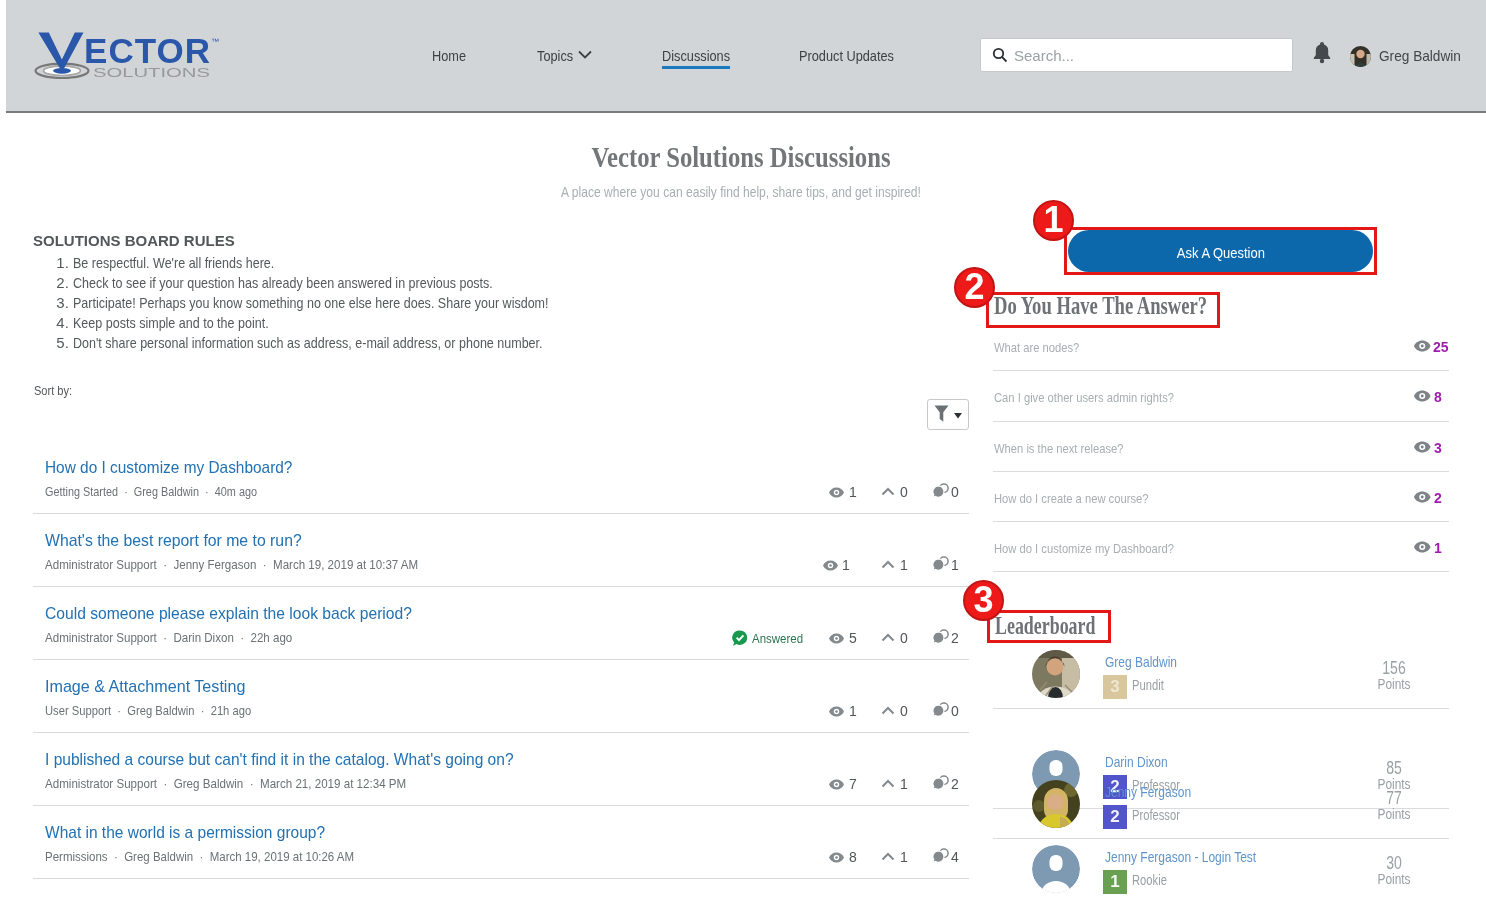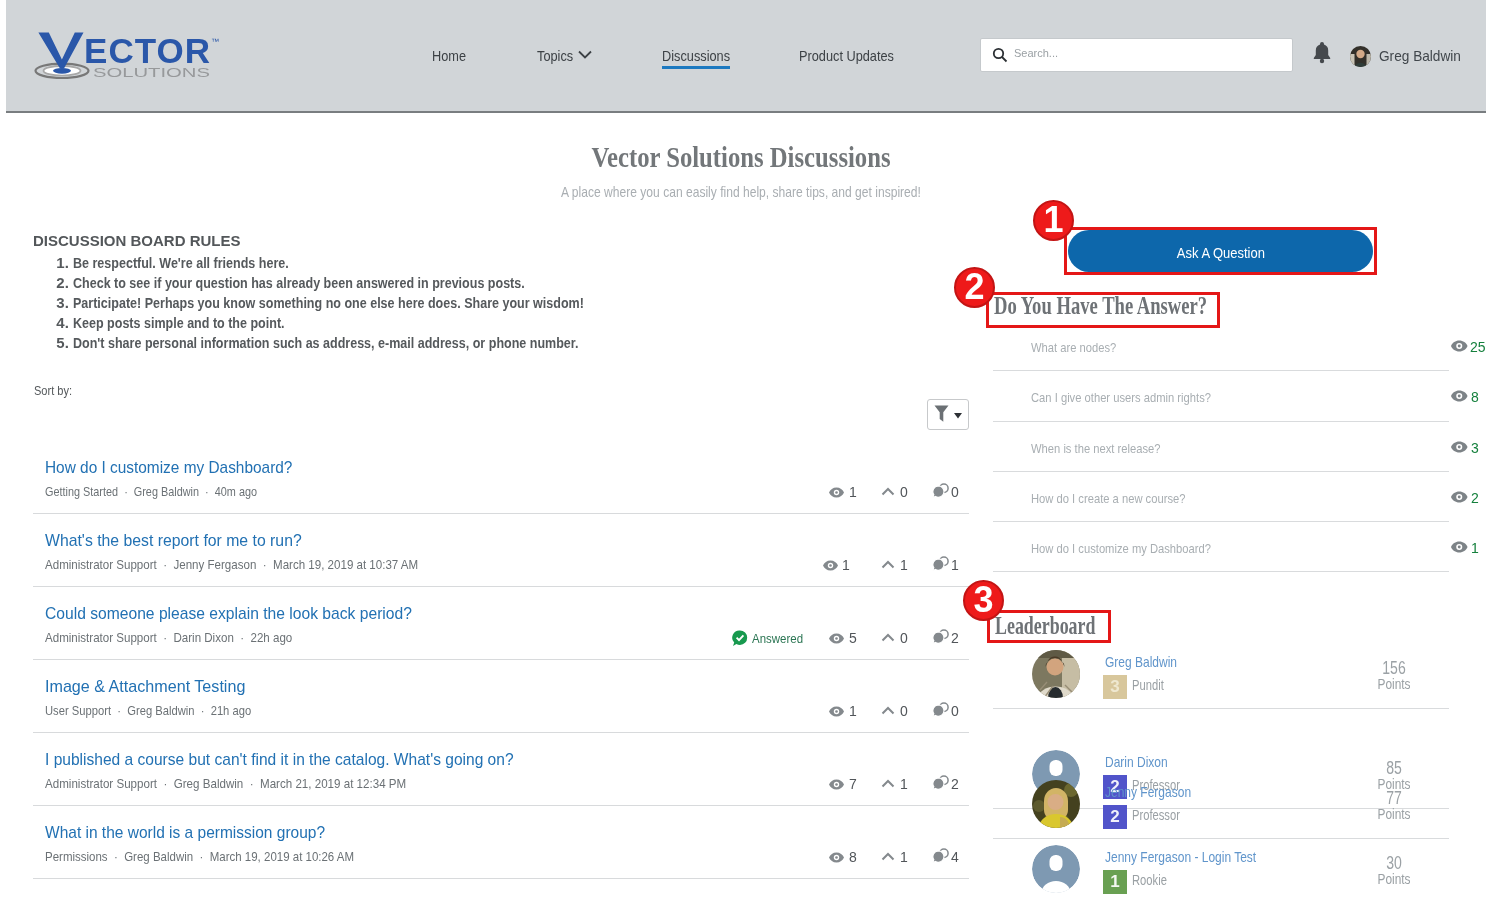--- a/index.html
+++ b/index.html
@@ -5,30 +5,30 @@
   * { margin:0; padding:0; box-sizing:border-box; }
   html,body { background:#fff; }
   body { font-family:"Liberation Sans", sans-serif; }
   #page { position:relative; width:1486px; height:899px; overflow:hidden; background:#fff; will-change:transform;margin-left:6px; }
   .abs { position:absolute; }
 
   
   #header { position:absolute; left:0; top:0; width:1486px; height:113px; background:#d1d5d8; border-bottom:2px solid #797d80; }
   .nav { position:absolute; top:46.5px; font-size:15px; color:#3c4145; transform:scaleX(.85); transform-origin:0 0; }
   #searchbox { position:absolute; left:974px; top:38px; width:313px; height:34px; background:#fff; border:1px solid #c5c9cc; border-radius:2px; }
-  #searchbox span.ph { position:absolute; left:33px; top:8px; font-size:11px; color:#9aa0a4; }
+  #searchbox span.ph { position:absolute; left:33px; top:8px; font-size:15px; color:#9aa0a4; }
   #gbname { position:absolute; left:1373px; top:47px; font-size:15px; color:#40464b; transform:scaleX(.91); transform-origin:0 0; }
 
   
   #h1 { position:absolute; left:0; top:140px; width:1470px; text-align:center; font-family:"Liberation Serif", serif; font-weight:bold; font-size:30px; color:#73777a; transform:scaleX(.823); transform-origin:50% 0; }
   #subtitle { position:absolute; left:0; top:183px; width:1470px; text-align:center; font-size:15px; color:#a9aeb2; transform:scaleX(.805); transform-origin:50% 0; }
 
   
   #rulehead { position:absolute; left:27px; top:232px; font-size:15px; font-weight:bold; color:#53575a; }
-  #rules { position:absolute; left:27px; top:253px; font-size:15px; color:#55595c;font-weight:bold; }
+  #rules { position:absolute; left:27px; top:253px; font-size:15px; color:#55595c; }
   #rules li { line-height:20px; }
   #rules li span { display:inline-block; transform:scaleX(.835); transform-origin:0 0; white-space:nowrap; }
 
   
   #sortlabel { position:absolute; left:28px; top:383px; font-size:13px; color:#54585b; transform:scaleX(.85); transform-origin:0 0; }
   #sortbox { position:absolute; left:29px; top:399px; width:191px; height:31px; background:#fff; border:1px solid #c7c9cb; border-radius:3px; }
   #sortbox .txt { position:absolute; left:13px; top:5.5px; font-size:15px; color:#54585b; transform:scaleX(.83); transform-origin:0 0; }
   #sortbox .tri { position:absolute; left:171px; top:12px; width:0; height:0; border-left:5.2px solid transparent; border-right:5.2px solid transparent; border-top:8px solid #2d3135; }
   #filterbtn { position:absolute; left:921px; top:399px; width:42px; height:31px; background:#fff; border:1px solid #c7c9cb; border-radius:3px; }
 
@@ -37,23 +37,23 @@
   .qtitle { position:absolute; left:12px; top:16.5px; font-size:17px; color:#2271b3; transform:scaleX(.915); transform-origin:0 0; white-space:nowrap; }
   .qmeta { position:absolute; left:12px; top:43px; font-size:13.5px; color:#6b7175; transform:scaleX(.87); transform-origin:0 0; white-space:nowrap; }
   .cnt { position:absolute; top:43px; font-size:14px; color:#515559; }
 
   
   .redcirc { position:absolute; width:41px; height:41px; background:#ee1a1a; border:2px solid #c31414; border-radius:50%; color:#fff; font-size:36px; font-weight:bold; text-align:center; line-height:35px; z-index:5; }
   .redrect { position:absolute; border:3px solid #e41717; z-index:4; }
   #askbtn { position:absolute; left:1062px; top:230px; width:305px; height:42px; background:#0d67ab; border-radius:21px; color:#fff; font-size:15px; text-align:center; line-height:45px; }
   #askbtn span { display:inline-block; transform:scaleX(.865); transform-origin:50% 0; }
   .rheading { position:absolute; font-family:"Liberation Serif", serif; font-weight:bold; font-size:25px; color:#6e7276; transform-origin:0 0; white-space:nowrap; }
-  .qarow { position:absolute; left:1024px; width:456px; height:50px; }
+  .qarow { position:absolute; left:987px; width:456px; height:50px; }
   .qarow .t { position:absolute; left:1px; top:20px; font-size:13.5px; color:#a8aeb2; transform:scaleX(.83); transform-origin:0 0; white-space:nowrap; }
-  .qarow .n { position:absolute; top:19px; font-size:14px; color:#15803d; }
+  .qarow .n { position:absolute; top:19px; font-size:14px; color:#a21caf;font-weight:bold; }
   .sep { position:absolute; left:987px; width:456px; height:1px; background:#d9dbdd; }
 
   
   .lbrow { position:absolute; left:987px; width:456px; height:65px; border-bottom:1px solid #d9dbdd; }
   .lbrow.last { border-bottom:none; }
   .lbname { position:absolute; left:112px; top:9px; font-size:15px; color:#6095cb; transform:scaleX(.80); transform-origin:0 0; white-space:nowrap; }
   .lbbadge { position:absolute; left:110px; top:31px; width:24px; height:24px; text-align:center; font-size:17px; font-weight:bold; line-height:24px; color:rgba(255,255,255,.92); }
   .lblabel { position:absolute; left:139px; top:33px; font-size:14px; color:#9aa0a4; transform:scaleX(.80); transform-origin:0 0; white-space:nowrap; }
   .lbava { position:absolute; left:39px; top:6px; width:48px; height:48px; border-radius:50%; overflow:hidden; }
   .lbpts { position:absolute; left:373px; top:14px; width:56px; text-align:center; font-size:18px; color:#9ba1a5; transform:scaleX(.78); transform-origin:50% 0; }
@@ -101,21 +101,21 @@
     <rect x="0" y="8" width="4.5" height="13" fill="#c9c4b6"></rect>
     <rect x="16.5" y="8" width="4.5" height="13" fill="#bdb8ab"></rect>
     <circle cx="10.5" cy="8" r="4.2" fill="#d3a987"></circle>
     <path d="M3.5 21 q7 -8.5 14 0 Z" fill="#2f3c38"></path>
   </svg>
   <span id="gbname">Greg Baldwin</span>
 
   <div id="h1">Vector Solutions Discussions</div>
   <div id="subtitle">A place where you can easily find help, share tips, and get inspired!</div>
 
-  <div id="rulehead">DISCUSSION BOARD RULES</div>
+  <div id="rulehead">SOLUTIONS BOARD RULES</div>
   <ol id="rules" style="padding-left:40px">
     <li><span>Be respectful. We're all friends here.</span></li>
     <li><span>Check to see if your question has already been answered in previous posts.</span></li>
     <li><span>Participate! Perhaps you know something no one else here does. Share your wisdom!</span></li>
     <li><span>Keep posts simple and to the point.</span></li>
     <li><span>Don't share personal information such as address, e-mail address, or phone number.</span></li>
   </ol>
 
   <div id="sortlabel">Sort by:</div>
   <div id="filterbtn">

